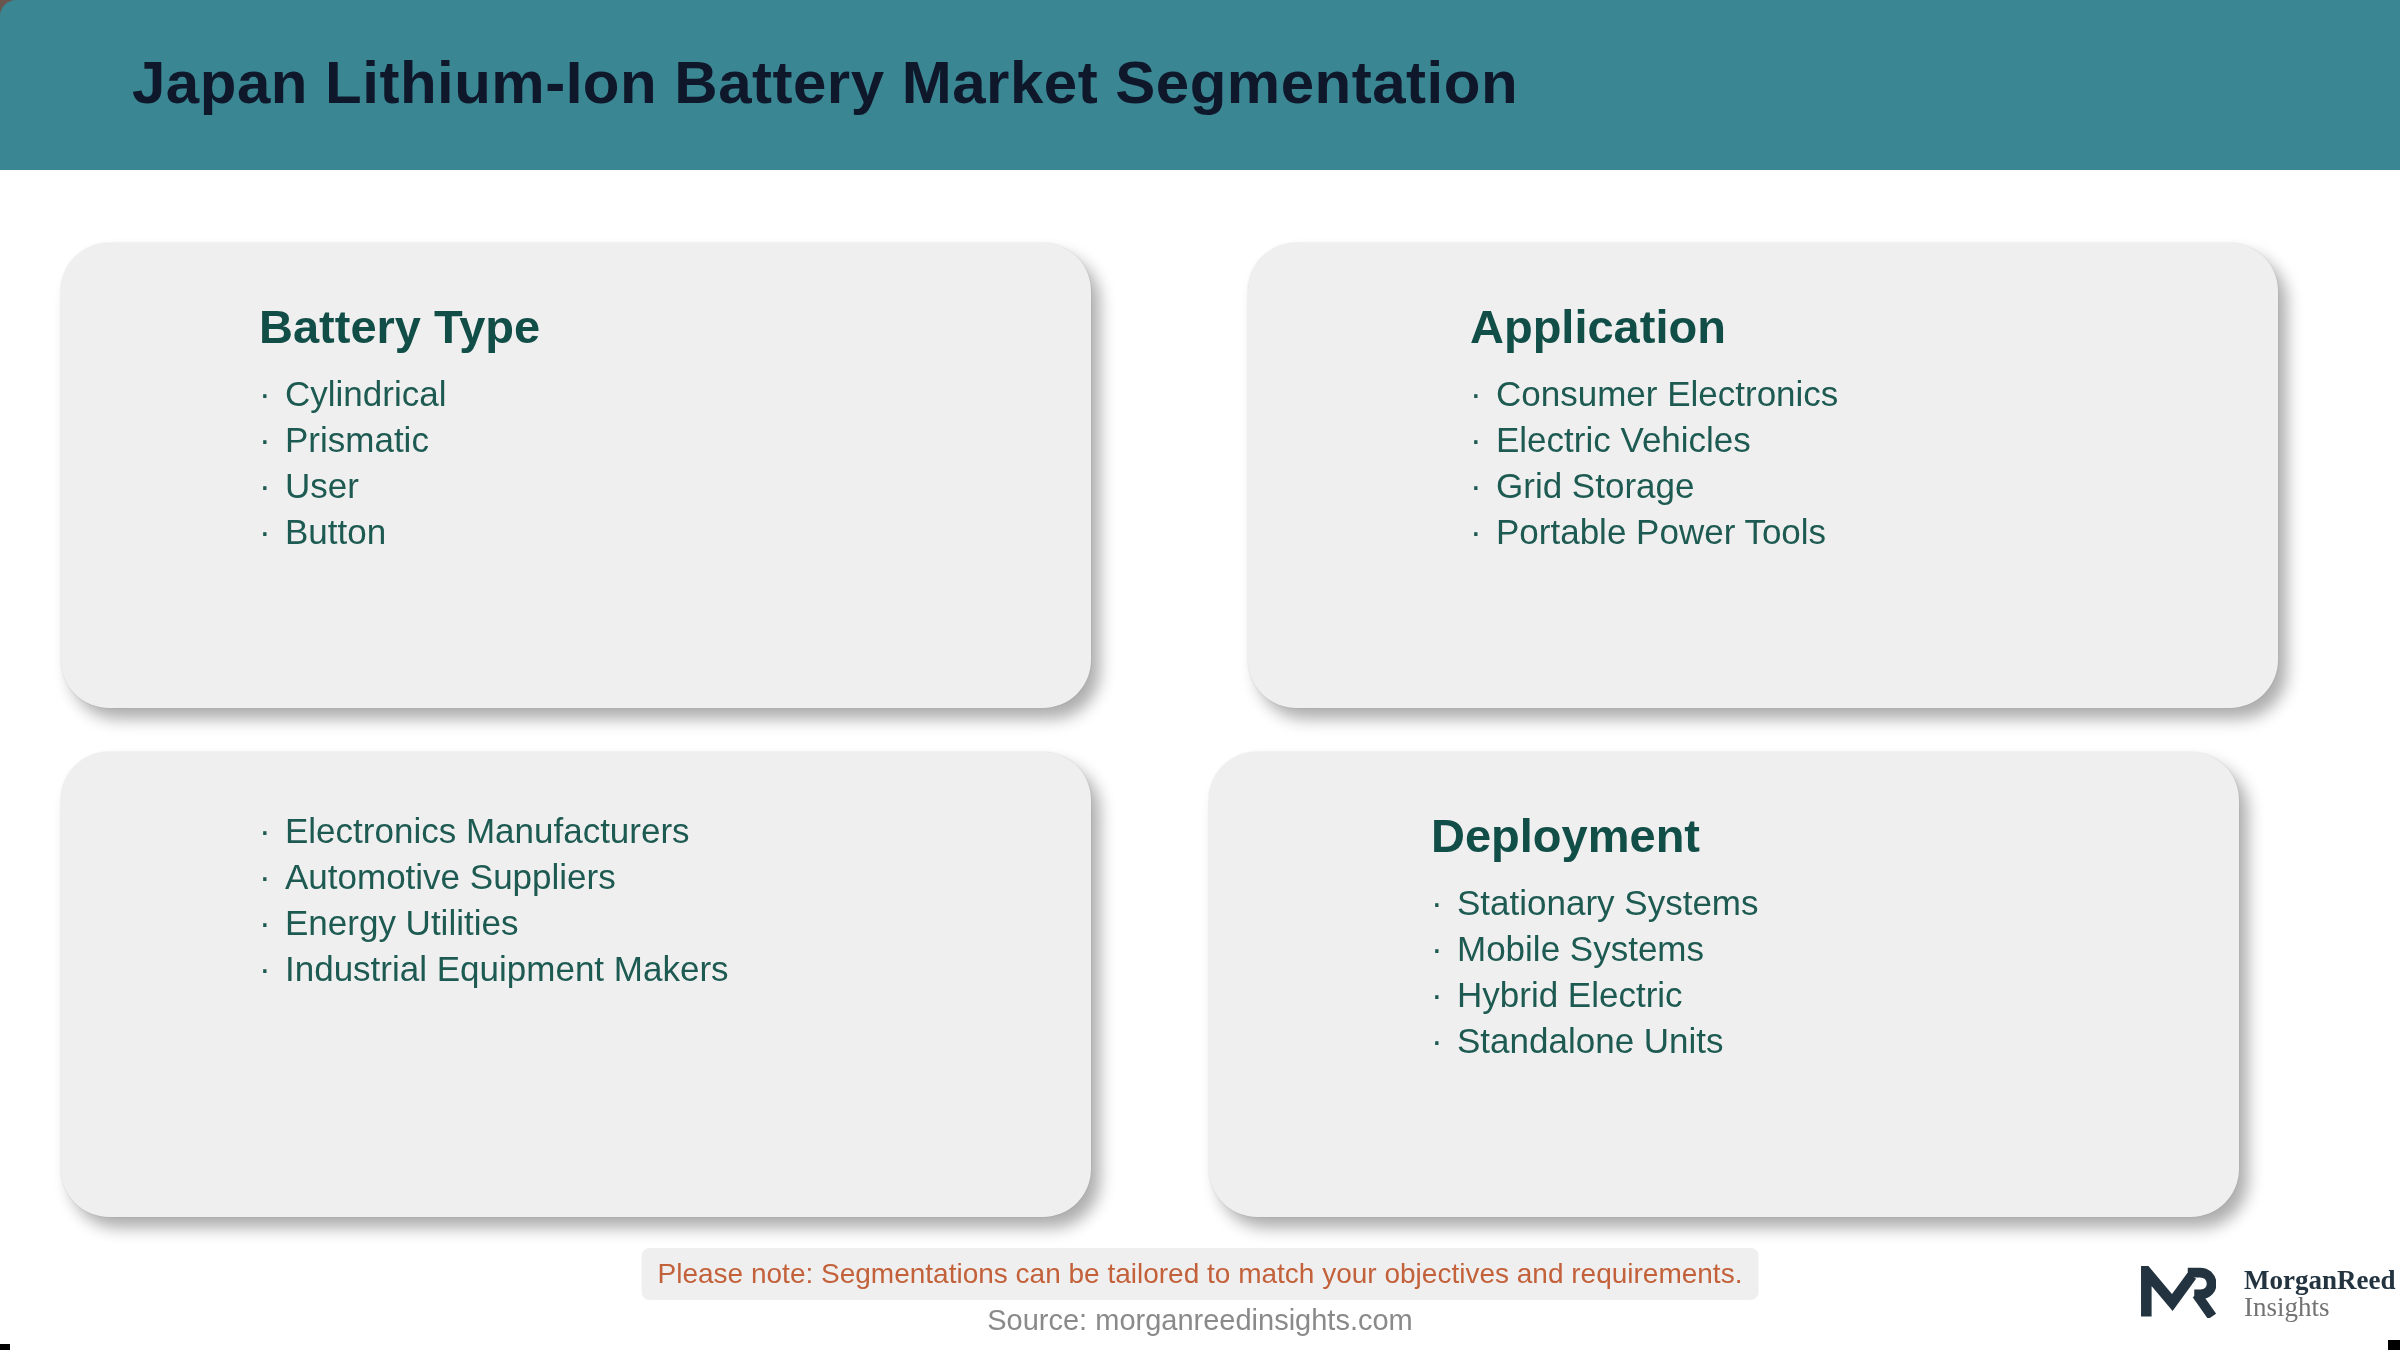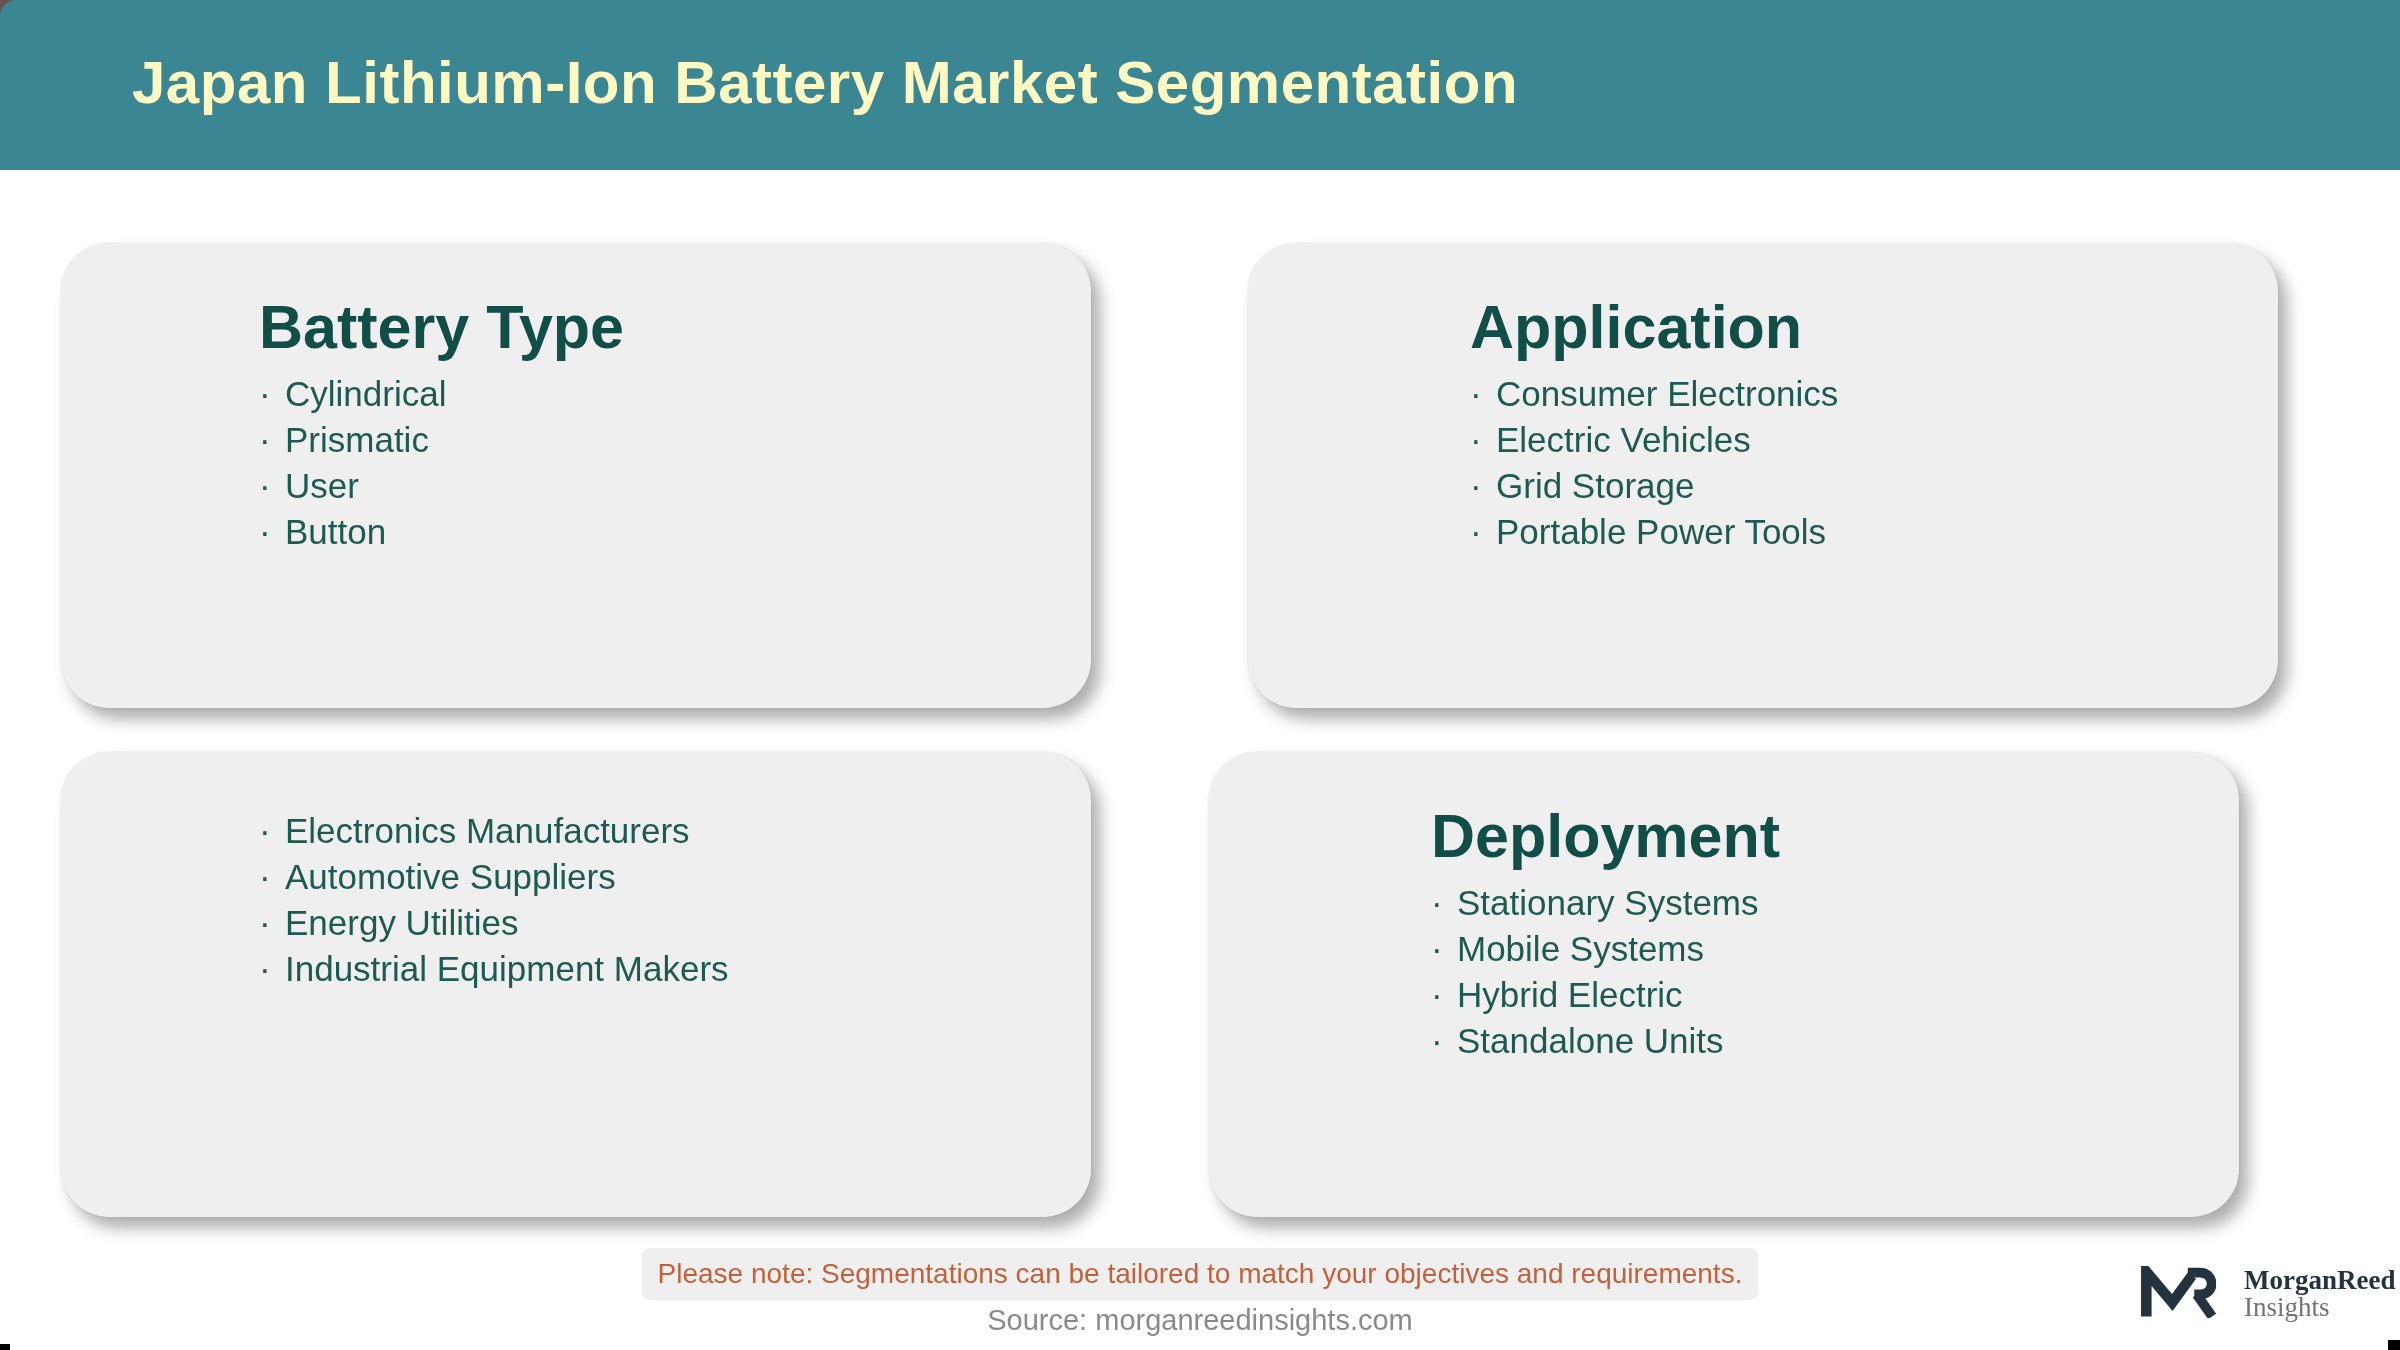--- a/index.html
+++ b/index.html
@@ -8,34 +8,34 @@
     background:#ffffff;font-family:"Liberation Sans",sans-serif;
   }
   
   .corner-bg{position:absolute;left:0;top:0;width:20px;height:20px;background:#6a544e;z-index:0;}
   .header{
     position:absolute;left:0;top:0;width:2400px;height:170px;
     background:#3a8692;border-top-left-radius:16px;z-index:1;
     display:flex;align-items:center;
   }
   .page-title{
-    margin:0 0 6px 132px;font-size:60px;font-weight:bold;color:#fef9c3;letter-spacing:0.5px;
+    margin:0 0 6px 132px;font-size:60px;font-weight:bold;color:#0f172a;letter-spacing:0.5px;
   }
   
   .card{
     position:absolute;width:1030px;height:465px;background:#f0efef;border-radius:48px;
     box-shadow:9px 11px 16px rgba(0,0,0,0.32), 0 0 2px rgba(0,0,0,0.12);
     box-sizing:border-box;padding:56px 40px 0 198px;z-index:1;
   }
   .card.c1{left:61px;top:243px;}
   .card.c2{left:1248px;top:243px;padding-left:222px;}
   .card.c3{left:61px;top:752px;}
   .card.c4{left:1209px;top:752px;padding-left:222px;}
   .card-title{
-    margin:0 0 16px 0;font-size:61px;line-height:56px;font-weight:bold;color:#124e48;
+    margin:0 0 16px 0;font-size:47px;line-height:56px;font-weight:bold;color:#124e48;
   }
   .item{display:flex;font-size:35px;line-height:46px;color:#1d5a52;}
   .dot{flex:none;width:26px;}
   
   .note{
     position:absolute;top:1248px;left:50%;transform:translateX(-50%);
     background:#f0efef;border-radius:8px;padding:10px 16px;
     font-size:28px;color:#c2613a;white-space:nowrap;z-index:1;
   }
   .source{

